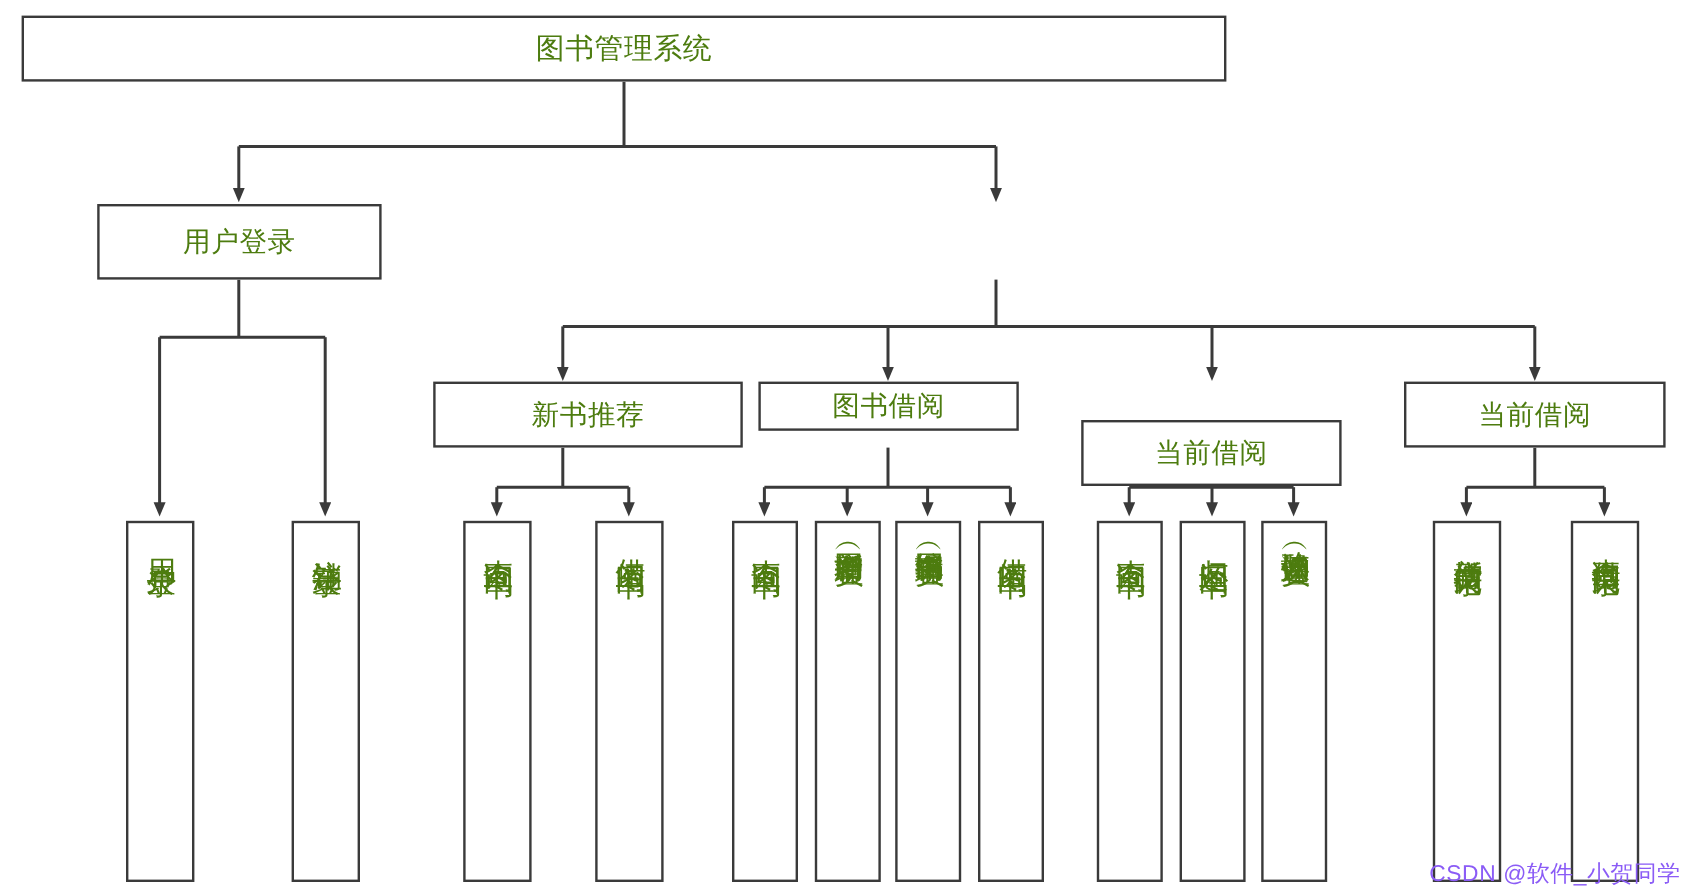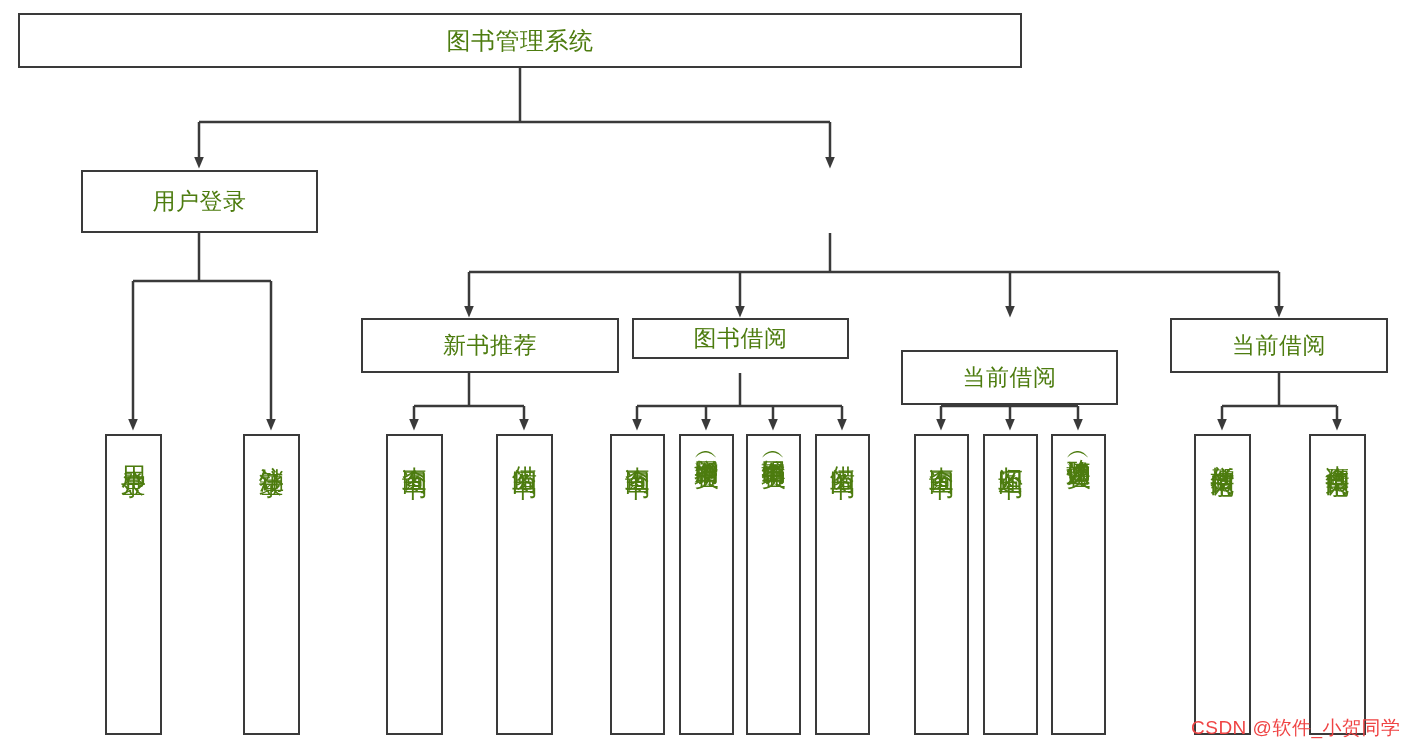--- a/index.html
+++ b/index.html
@@ -69,21 +69,21 @@
     font-size: 24px;
     letter-spacing: 1px;
   }
   .node.v.mid .label {
     font-size: 24px;
     letter-spacing: 2px;
   }
   .watermark {
     position: absolute;
     font-size: 19px;
-    color: #ef4444;
+    color: #8b5cf6;
     white-space: nowrap;
     letter-spacing: 0.5px;
   }
 </style>
 </head>
 <body>
 
 <div id="canvas">
 
   <svg class="wires" viewBox="0 0 1405 747">

